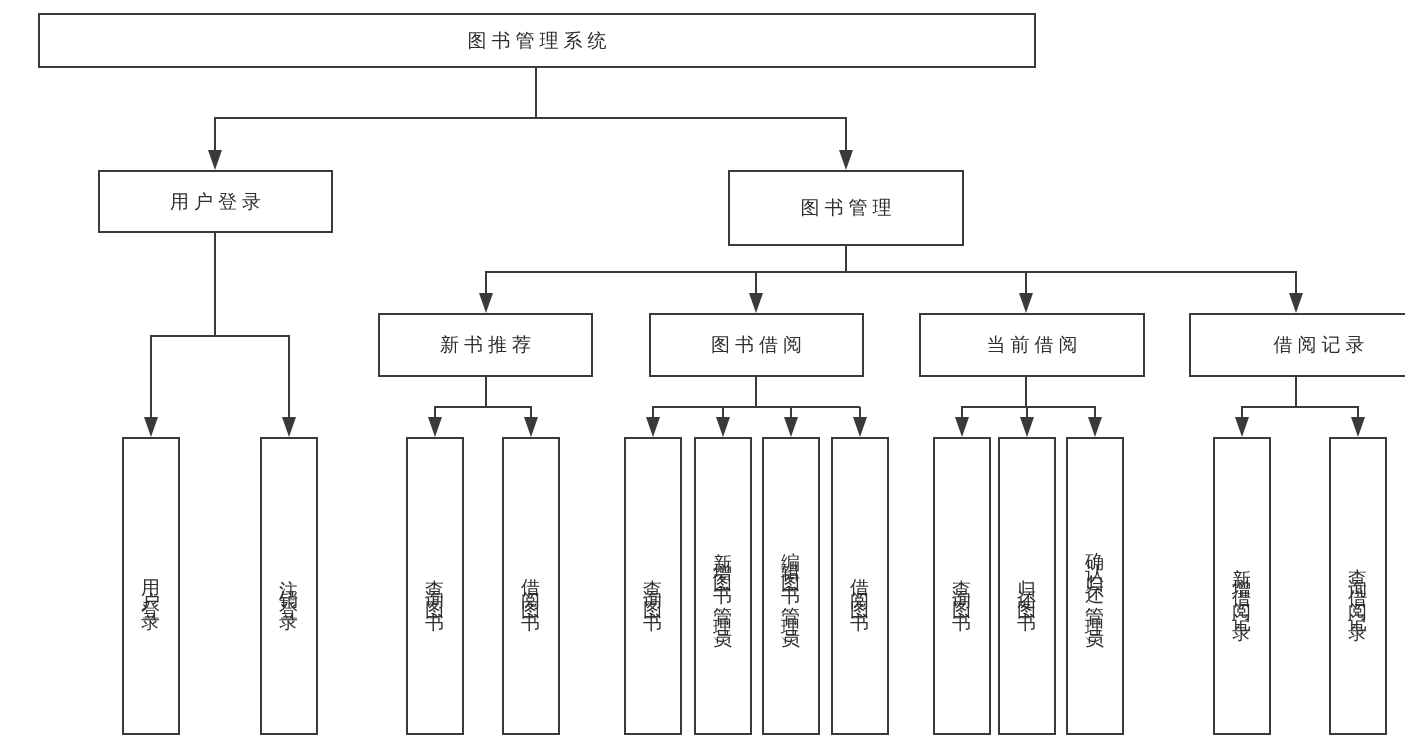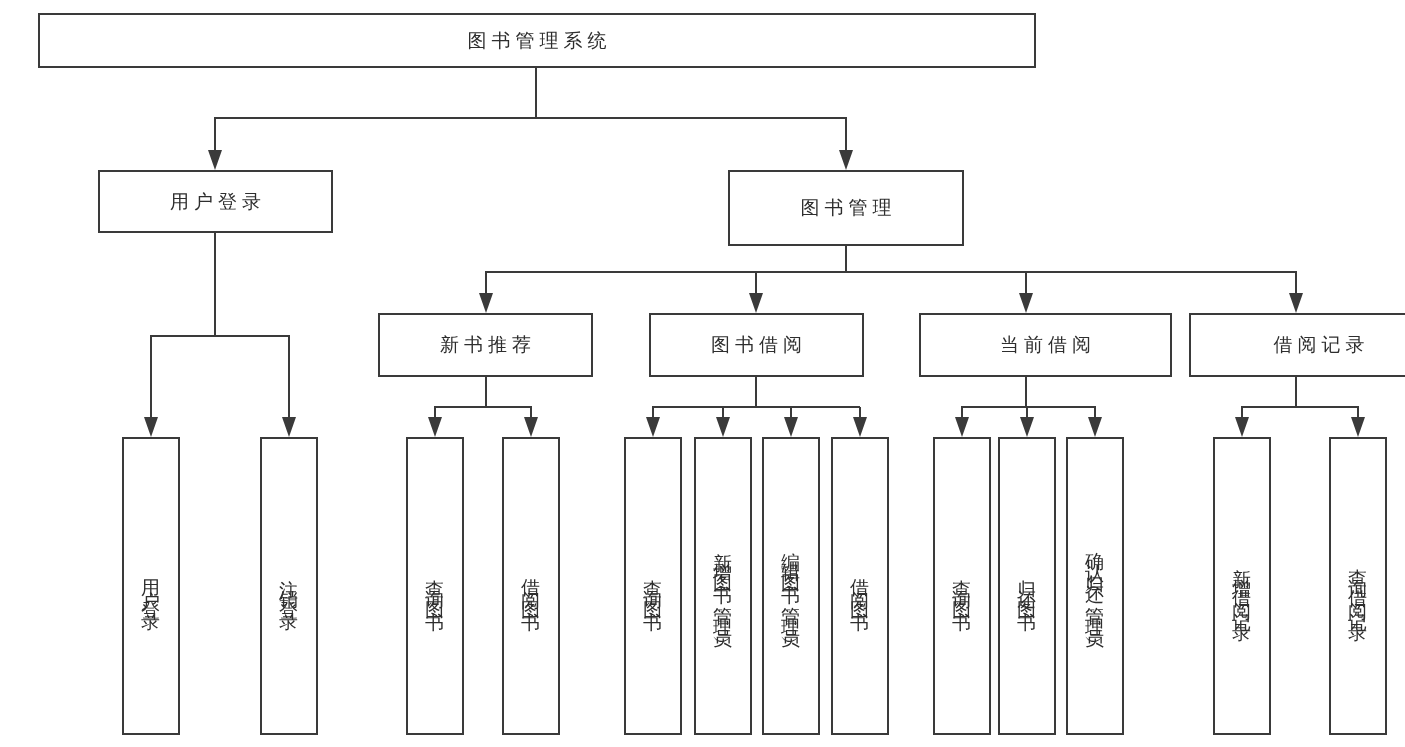--- a/index.html
+++ b/index.html
@@ -143,21 +143,21 @@
   <div class="node" style="left:712px;top:170px;width:236px;height:76px">
     <span class="lbl">图书管理</span>
   </div>
 
   <div class="node" style="left:633px;top:313px;width:215px;height:64px">
     <span class="lbl">图书借阅</span>
   </div>
   <div class="node" style="left:362px;top:313px;width:215px;height:64px">
     <span class="lbl">新书推荐</span>
   </div>
-  <div class="node" style="left:903px;top:313px;width:253px;height:64px">
+  <div class="node" style="left:903px;top:313px;width:226px;height:64px">
     <span class="lbl">当前借阅</span>
   </div>
   <div class="node" style="left:1173px;top:313px;width:260px;height:64px">
     <span class="lbl">借阅记录</span>
   </div>
 
   <div class="node" style="left:106px;top:437px;width:58px;height:298px">
     <span class="vlbl">用户登录</span>
   </div>
   <div class="node" style="left:244px;top:437px;width:58px;height:298px">

